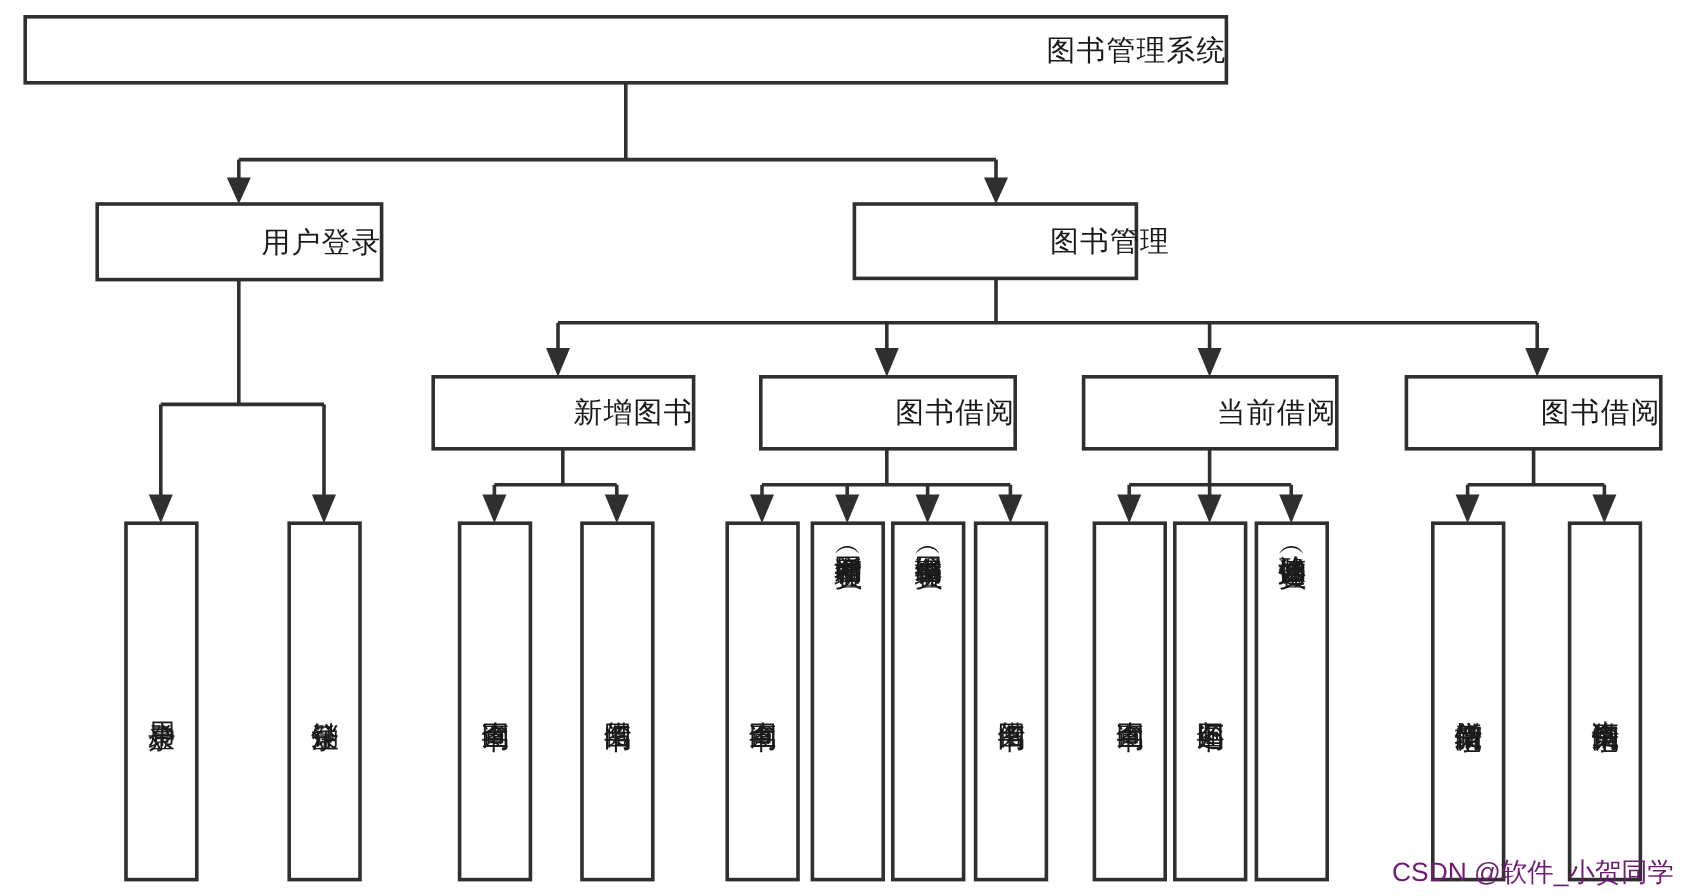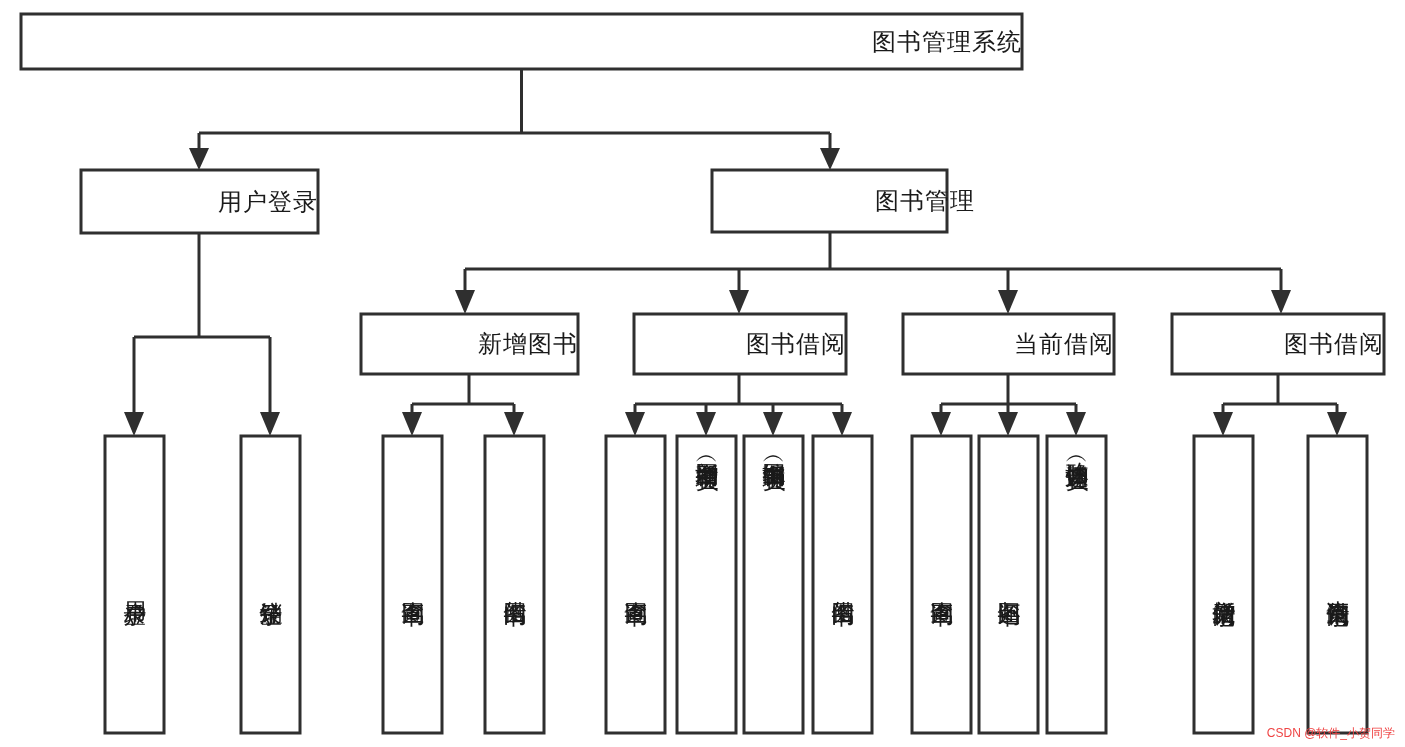--- a/index.html
+++ b/index.html
@@ -37,22 +37,22 @@
   }
   .arrow-head {
     fill: #2f2f2f;
     stroke: none;
   }
   .watermark-text {
     position: absolute;
     right: 10px;
     bottom: 5px;
     font-family: "Liberation Sans", "DejaVu Sans", sans-serif;
-    font-size: 12px;
-    color: #ef4444;
+    font-size: 22px;
+    color: #701a75;
     white-space: nowrap;
     user-select: none;
   }
   .vlabel-wrap {
     position: absolute;
     display: flex;
     align-items: flex-start;
     justify-content: center;
     pointer-events: none;
   }

